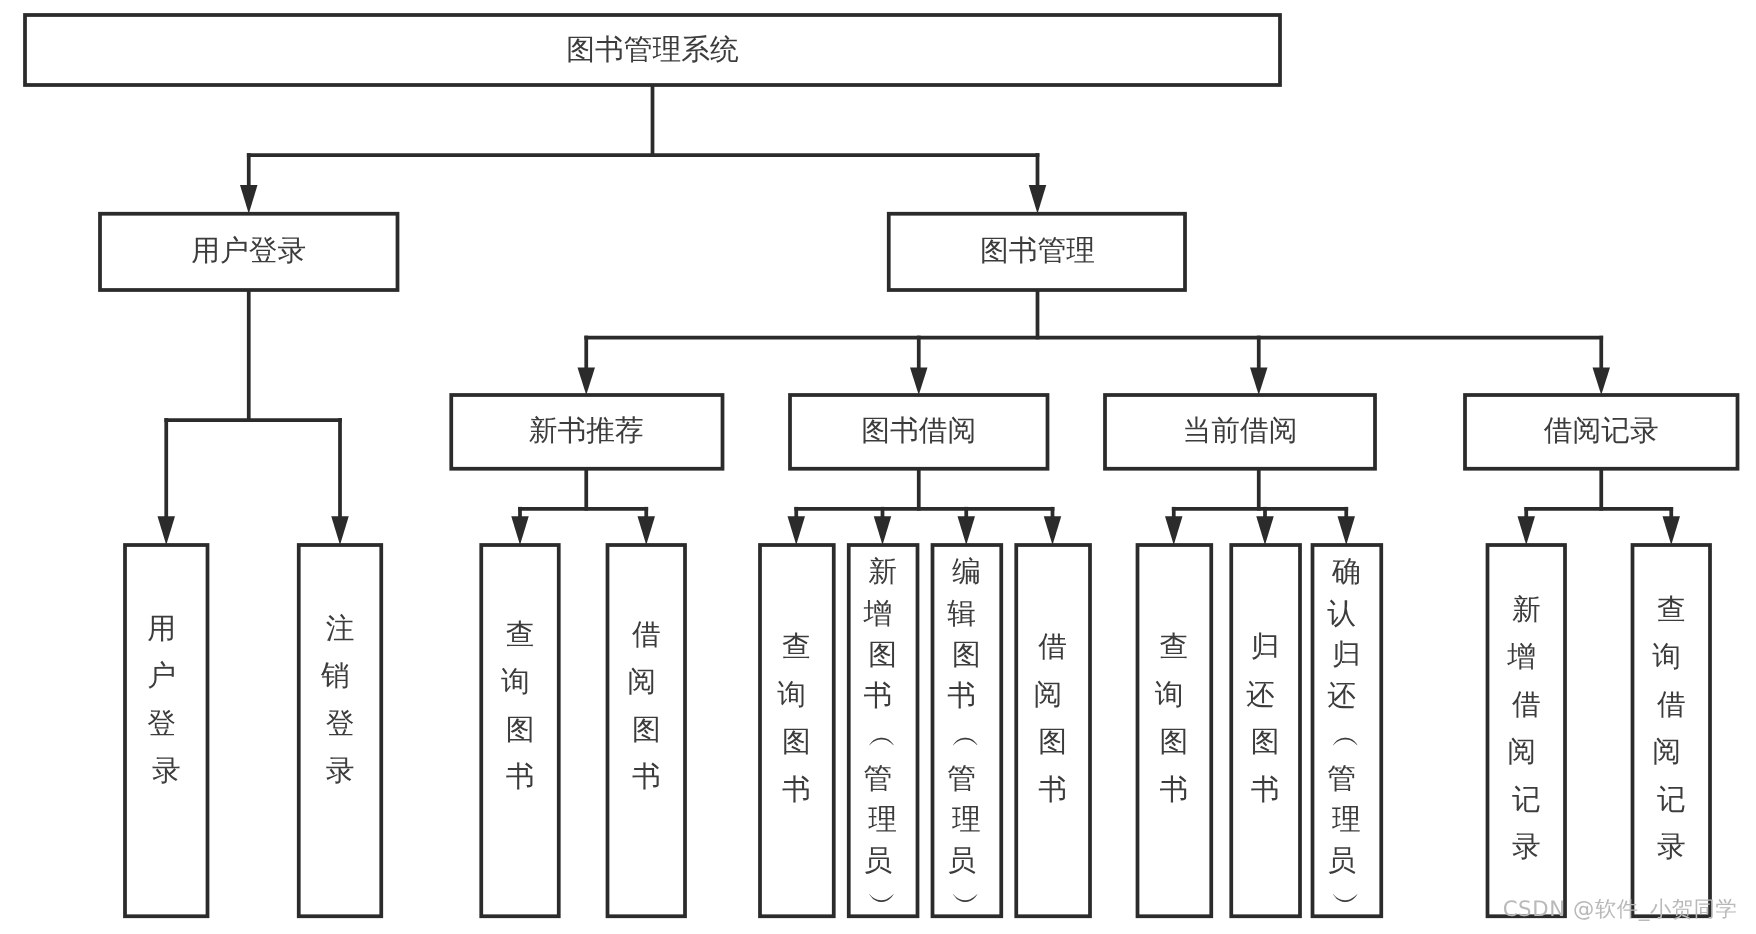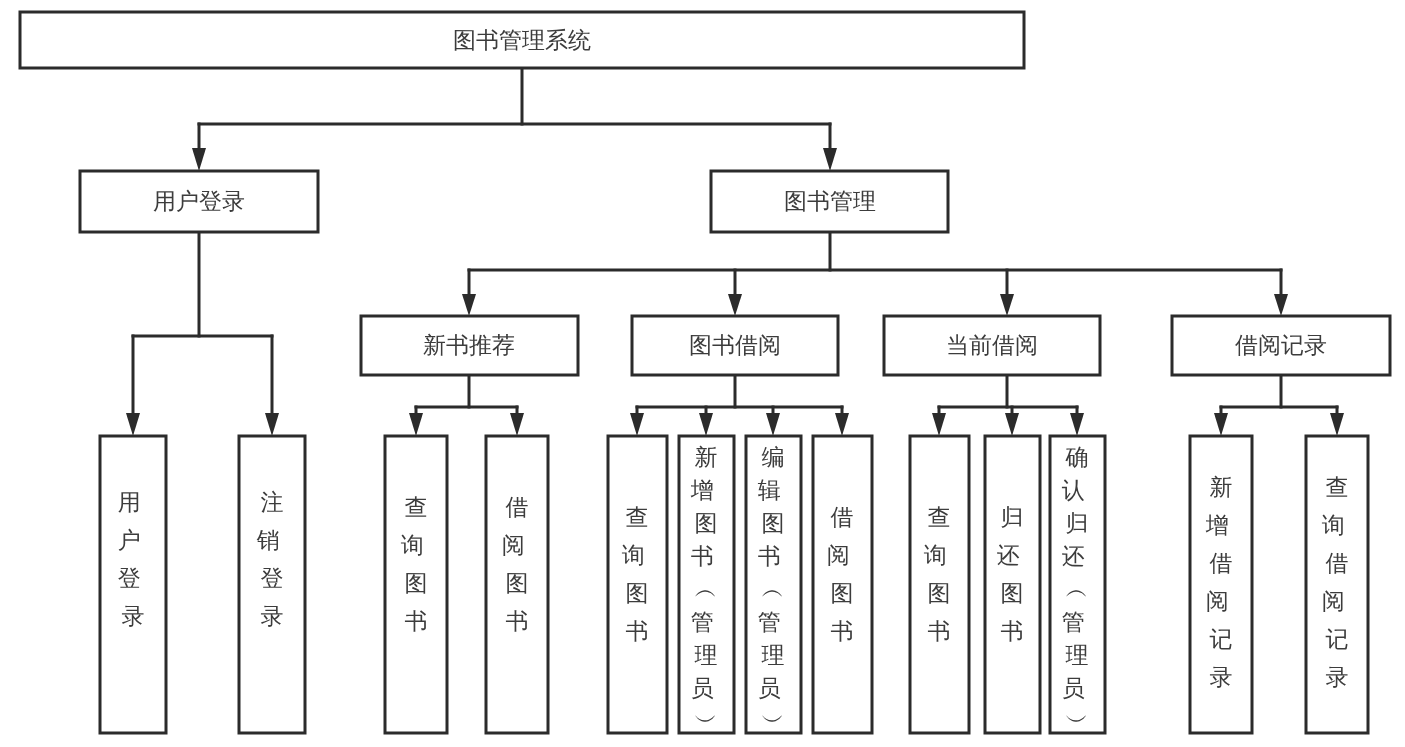--- a/index.html
+++ b/index.html
@@ -286,13 +286,14 @@
       <rect class="node-rect" x="1306" y="436" width="62" height="297"></rect>
       <text class="node-label-v" x="1337" y="495">
         <tspan x="1337" dy="0">查</tspan><tspan x="1337" dy="38">询</tspan>
         <tspan x="1337" dy="38">借</tspan><tspan x="1337" dy="38">阅</tspan>
         <tspan x="1337" dy="38">记</tspan><tspan x="1337" dy="38">录</tspan>
       </text>
     </g>
 
   </svg>
 
+  <div class="watermark">CSDN @软件_小贺同学</div>
 </div>
 
 </body></html>

